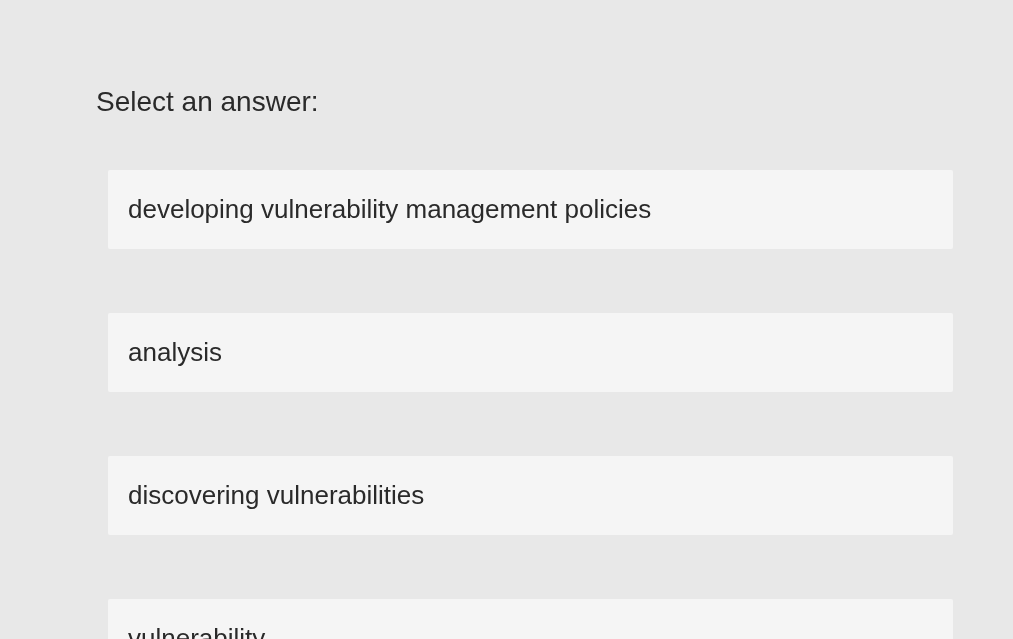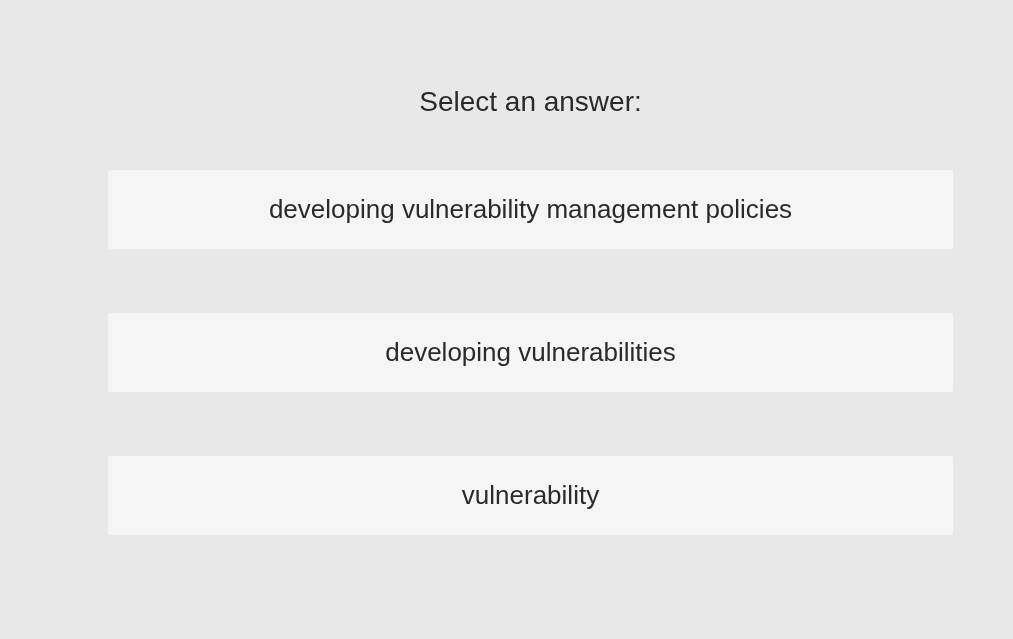--- a/index.html
+++ b/index.html
@@ -1,19 +1,18 @@
 <!DOCTYPE html>
 <html><head>
   <meta charset="utf-8">
   <style>
     * {
       margin: 12px;
       padding: 0;
       box-sizing: border-box;
-      text-align: center;
     }
     body {
       width: 1013px;
       height: 639px;
       background: #e8e8e8;
       font-family: -apple-system, BlinkMacSystemFont, "Segoe UI", Helvetica, Arial, sans-serif;
       padding: 50px 60px 40px 60px;
       overflow: hidden;
     }
     .prompt {
@@ -37,15 +36,16 @@
       font-weight: 400;
     }
   </style>
 </head>
 <body>
 
 <div class="prompt">Select an answer:</div>
 
 <div class="options">
   <div class="option">developing vulnerability management policies</div>
-  <div class="option">developing vulnerabilities</div>
+  <div class="option">analysis</div>
+  <div class="option">discovering vulnerabilities</div>
   <div class="option">vulnerability</div>
 </div>
 
 </body></html>

